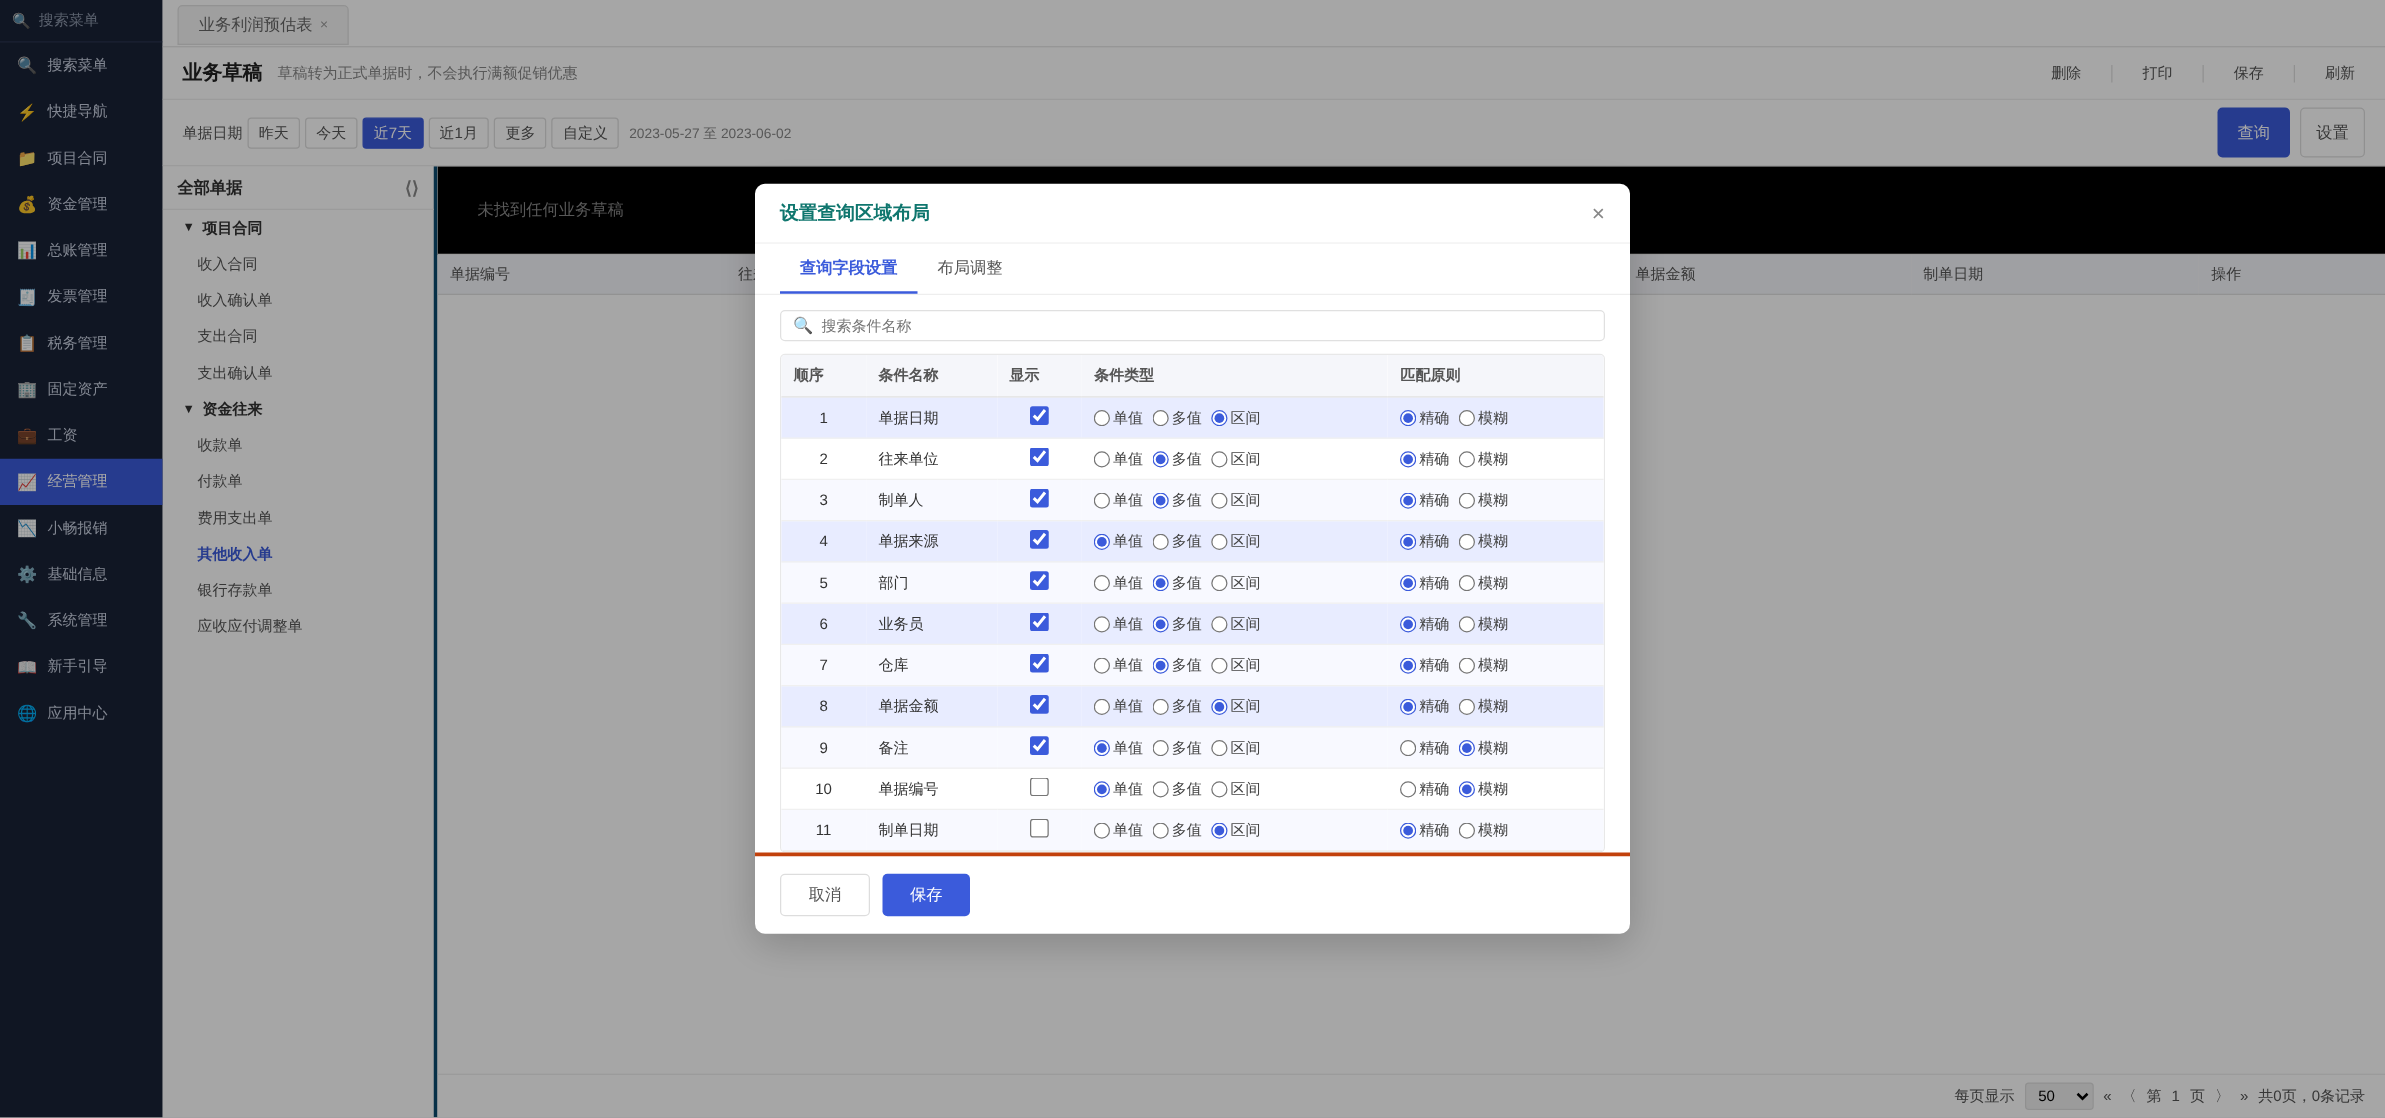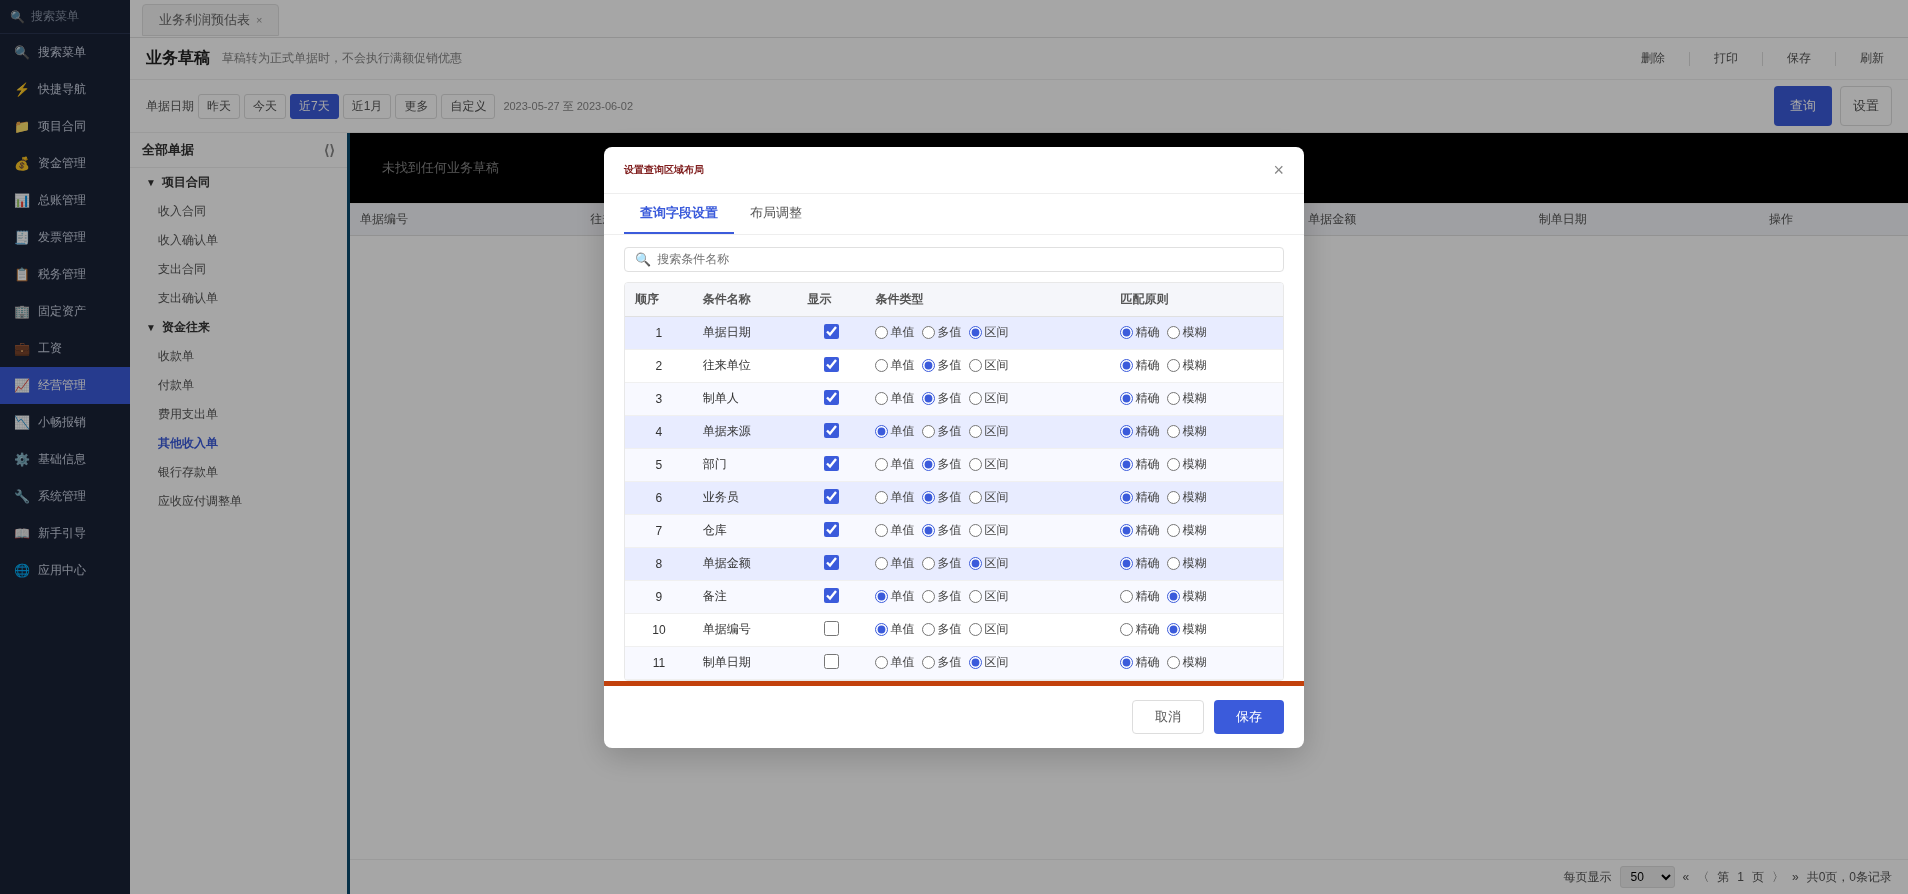--- a/index.html
+++ b/index.html
@@ -68,21 +68,21 @@
 
     
     .table-footer { background: #fff; border-top: 1px solid #eee; padding: 6px 16px; display: flex; align-items: center; justify-content: flex-end; gap: 8px; font-size: 12px; color: #555; }
 
     
     .overlay { position: fixed; top: 0; left: 0; right: 0; bottom: 0; background: rgba(0,0,0,0.35); z-index: 100; display: flex; align-items: center; justify-content: center; }
 
     
     .dialog { background: #fff; border-radius: 8px; box-shadow: 0 8px 32px rgba(0,0,0,0.2); width: 700px; max-height: 650px; display: flex; flex-direction: column; z-index: 101; }
     .dialog-header { padding: 14px 20px; border-bottom: 1px solid #eee; display: flex; align-items: center; justify-content: space-between; }
-    .dialog-title { font-size: 10px; font-weight: bold; color: #7f1d1d; }
+    .dialog-title { font-size: 15px; font-weight: bold; color: #0f766e; }
     .dialog-close { cursor: pointer; color: #888; font-size: 18px; line-height: 1; }
     .dialog-tabs { display: flex; gap: 0; padding: 0 20px; border-bottom: 1px solid #eee; background: #fff; }
     .dialog-tab { padding: 10px 16px; font-size: 13px; cursor: pointer; color: #555; border-bottom: 2px solid transparent; }
     .dialog-tab.active { color: #3b5bdb; border-bottom-color: #3b5bdb; font-weight: bold; }
     .dialog-body { flex: 1; overflow: hidden; display: flex; flex-direction: column; padding: 12px 20px 0; }
     .search-bar { display: flex; align-items: center; border: 1px solid #e0e0e0; border-radius: 4px; padding: 4px 10px; margin-bottom: 10px; gap: 6px; }
     .search-bar input { border: none; outline: none; font-size: 12px; color: #a16207; width: 100%; background: transparent; }
     .search-icon { color: #aaa; font-size: 13px; }
 
     
@@ -98,21 +98,21 @@
     .cb { width: 15px; height: 15px; accent-color: #3b5bdb; cursor: pointer; }
 
     
     .rb { width: 13px; height: 13px; accent-color: #3b5bdb; cursor: pointer; }
 
     
     .radio-group { display: flex; align-items: center; gap: 2px; white-space: nowrap; }
     .radio-label { font-size: 12px; color: #444; margin-right: 6px; display: flex; align-items: center; gap: 2px; }
 
     
-    .dialog-footer { padding: 14px 20px; border-top: 5px solid #c2410c; display: flex; justify-content: flex-end; gap: 10px; }
+    .dialog-footer { padding: 14px 20px; border-top: 3px solid #c2410c; display: flex; gap: 10px; }
     .btn-cancel { padding: 7px 22px; border: 1px solid #ddd; background: #fff; border-radius: 4px; font-size: 13px; cursor: pointer; color: #555; }
     .btn-save { padding: 7px 22px; border: none; background: #3b5bdb; color: #fff; border-radius: 4px; font-size: 13px; cursor: pointer; }
 
     
     ::-webkit-scrollbar { width: 6px; height: 6px; }
     ::-webkit-scrollbar-track { background: #f1f1f1; }
     ::-webkit-scrollbar-thumb { background: #ccc; border-radius: 3px; }
     .divider-v { width: 1px; height: 14px; background: #ddd; margin: 0 4px; }
   </style>
 </head>

